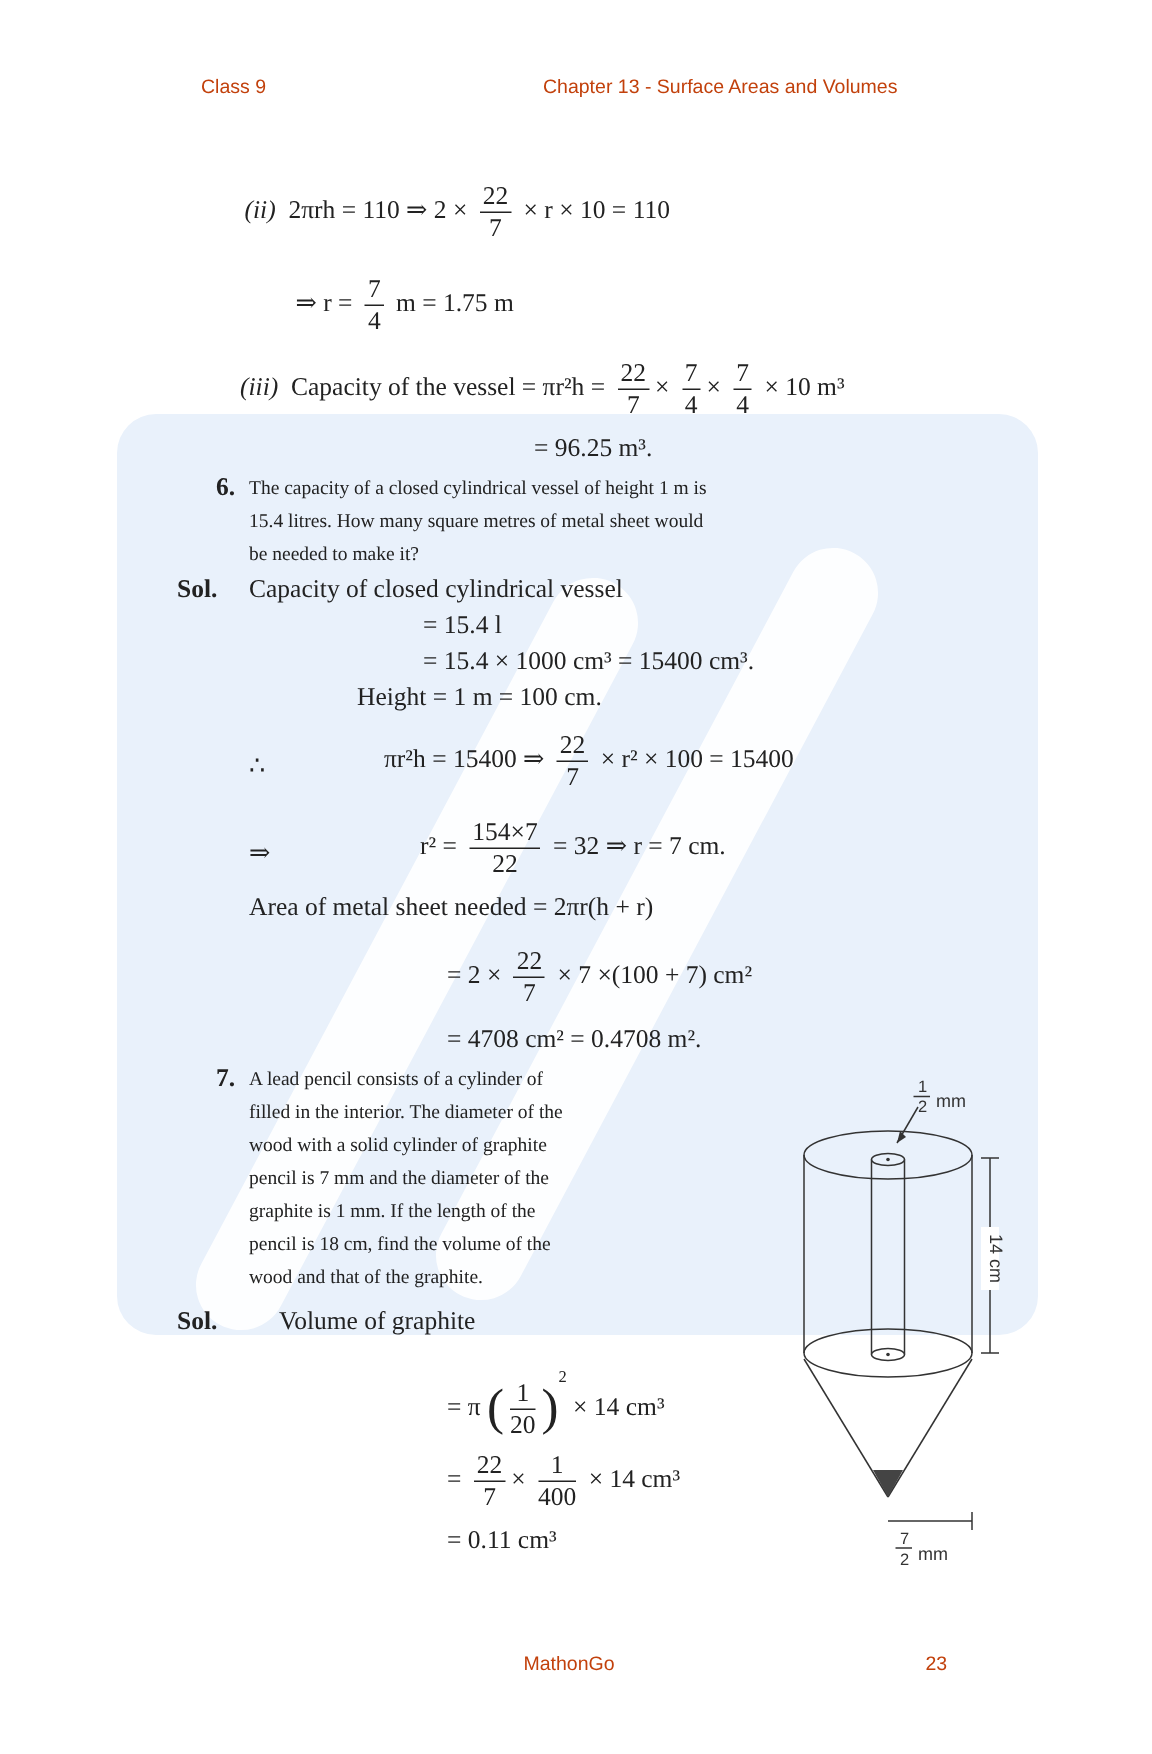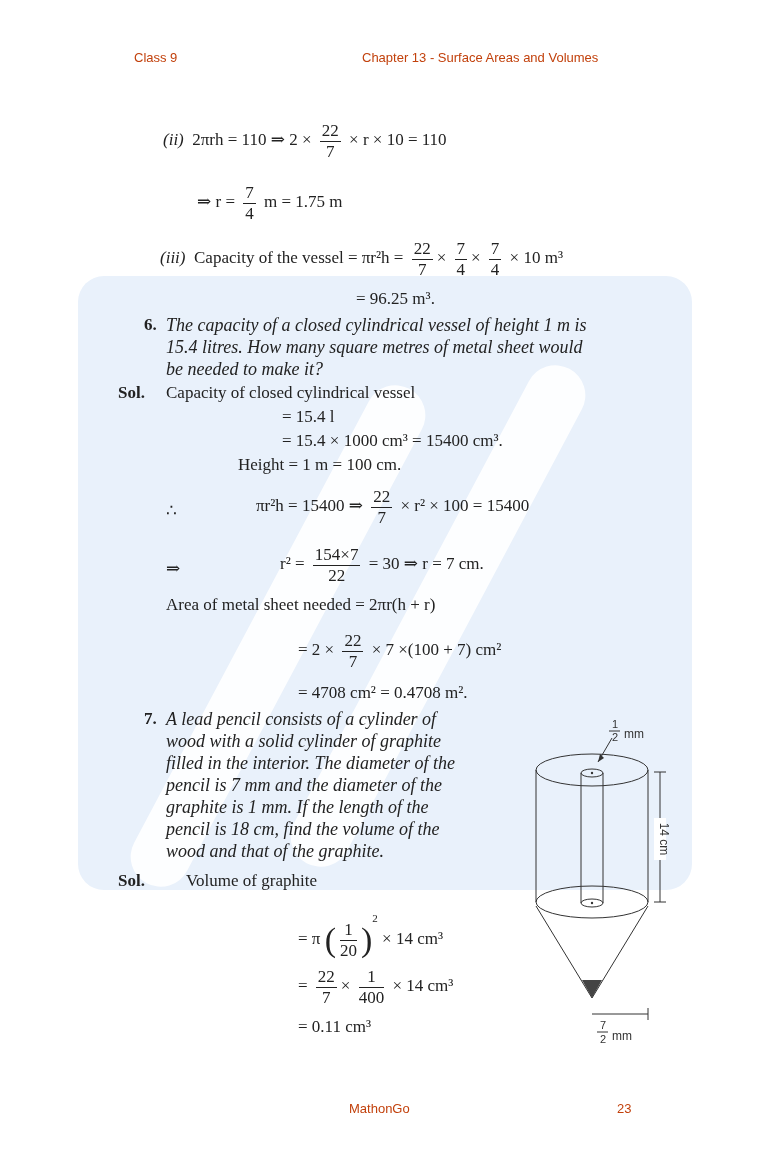--- a/index.html
+++ b/index.html
@@ -15,21 +15,21 @@
     background: #e9f1fb; border-radius: 26px; overflow: hidden;
   }
   .stripe { position: absolute; background: #ffffff; border-radius: 40px; opacity: 0.9; transform: rotate(28deg); }
   .ln { position: absolute; font-size: 17px; white-space: nowrap; line-height: 1.1; }
   .it { font-style: italic; }
   .b { font-weight: bold; }
   .frac { display: inline-block; vertical-align: middle; text-align: center; margin: 0 4px; line-height: 1.05; }
   .frac .n { display: block; border-bottom: 1px solid #222; padding: 0 2px 1px; }
   .frac .d { display: block; padding-top: 1px; }
   sup { font-size: 11px; }
-  .q { font-style: italic; font-size: 18px; line-height: 22px; position: absolute; }
+  .q { font-size: 13px; line-height: 22px; position: absolute; }
   .paren { font-size: 34px; vertical-align: middle; font-weight: 200; }
 </style>
 </head>
 <body>
 
 <div class="hdr" style="left:134px;">Class 9</div>
 <div class="hdr" style="left:362px;">Chapter 13 - Surface Areas and Volumes</div>
 
 <div class="ln" style="left:163px; top:122px;">
   <span class="it">(ii)</span>&nbsp;
@@ -74,36 +74,36 @@
 <div class="ln" style="left:256px; top:488px;">
   <span>πr²h = 15400  ⇒</span>
   <span class="frac"><span class="n">22</span><span class="d">7</span></span>
   <span>× r² × 100 = 15400</span>
 </div>
 
 <div class="ln" style="left:166px; top:560px;">⇒</div>
 <div class="ln" style="left:280px; top:546px;">
   <span>r² =</span>
   <span class="frac"><span class="n">154×7</span><span class="d">22</span></span>
-  <span>= 30  ⇒  r = 7 cm.</span>
+  <span>= 32  ⇒  r = 7 cm.</span>
 </div>
 
 <div class="ln" style="left:166px; top:596px;">Area of metal sheet needed = 2πr(h + r)</div>
 <div class="ln" style="left:298px; top:632px;">
   <span>= 2 ×</span>
   <span class="frac"><span class="n">22</span><span class="d">7</span></span>
   <span>× 7 ×(100 + 7) cm²</span>
 </div>
 <div class="ln" style="left:298px; top:684px;">= 4708 cm² = 0.4708 m².</div>
 
 <div class="ln b" style="left:144px; top:710px;">7.</div>
 <div class="q" style="left:166px; top:708px;">
   <div>A lead pencil consists of a cylinder of</div>
+  <div>filled in the interior. The diameter of the</div>
   <div>wood with a solid cylinder of graphite</div>
-  <div>filled in the interior. The diameter of the</div>
   <div>pencil is 7 mm and the diameter of the</div>
   <div>graphite is 1 mm. If the length of the</div>
   <div>pencil is 18 cm, find the volume of the</div>
   <div>wood and that of the graphite.</div>
 </div>
 <div class="ln b" style="left:118px; top:872px;">Sol.</div>
 <div class="ln" style="left:166px; top:872px;margin-left:20px;">Volume of graphite</div>
 
 <div class="ln" style="left:298px; top:912px;">
   <span>= π</span>

